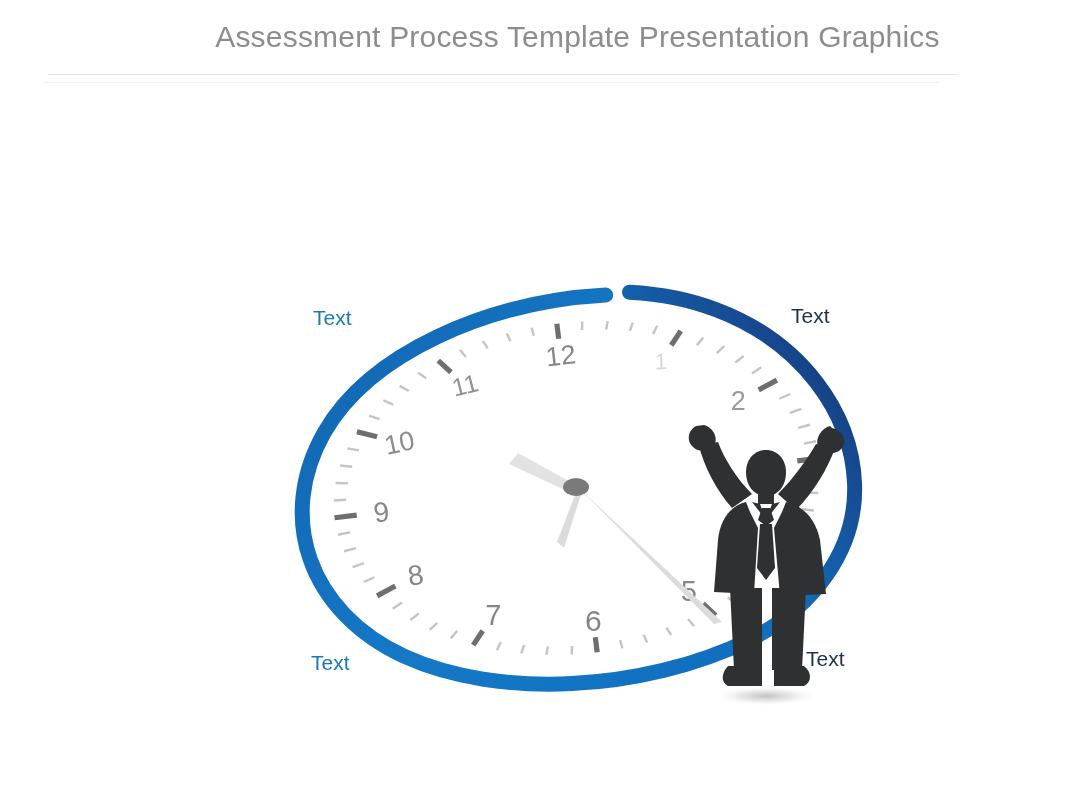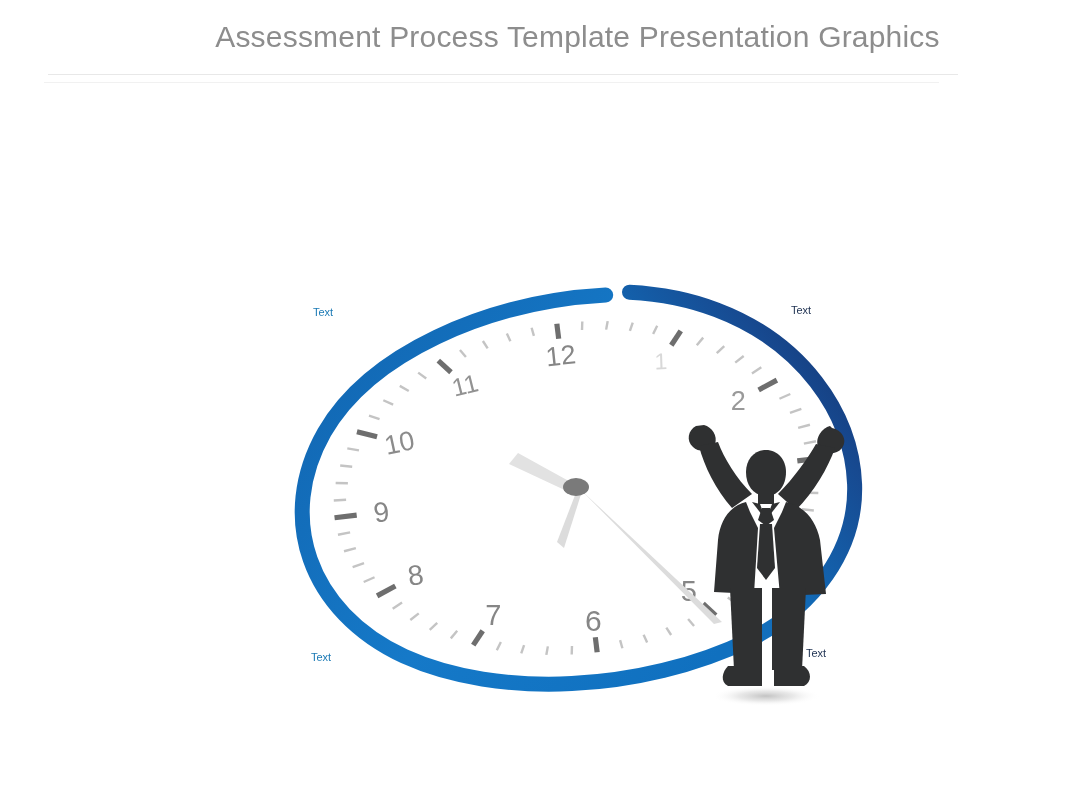--- a/index.html
+++ b/index.html
@@ -87,21 +87,21 @@
     top: 330px;
     width: 190px;
     height: 300px;
   }
   #figure-svg { display: block; width: 190px; height: 300px; }
 
   
   .callout {
     position: absolute;
     font-family: "Liberation Sans", sans-serif;
-    font-size: 11px;
+    font-size: 21px;
     font-weight: 400;
     white-space: nowrap;
     line-height: 1;
   }
   #label-tl { left: 269px; top: 229px; color: #1b7ab5; }
   #label-tr { left: 747px; top: 227px; color: #1d3050; }
   #label-bl { left: 267px; top: 574px; color: #1b7ab5; }
   #label-br { left: 762px; top: 570px; color: #1d3050; }
 </style>
 </head>

